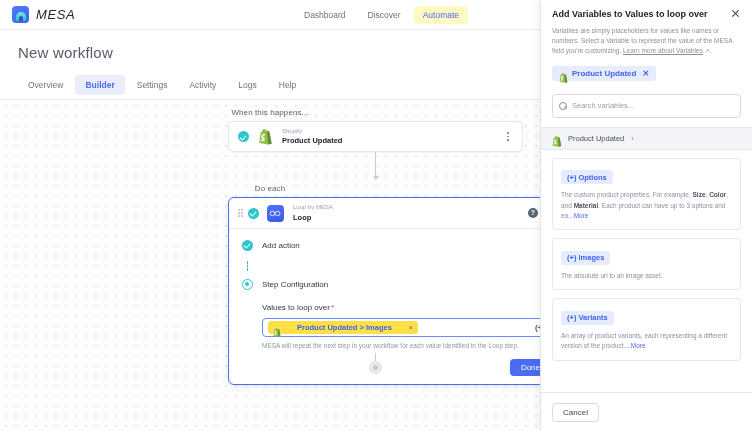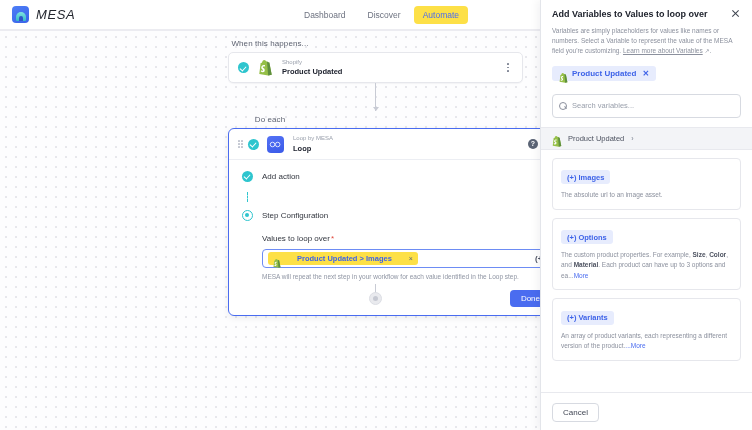--- a/index.html
+++ b/index.html
@@ -36,21 +36,21 @@
     background:#2f55c9; border-radius:2px 2px 0 0; z-index:2;
   }
   .brand-name { font-size: 13px; color: #24272f; letter-spacing: 0.6px; font-style: italic; }
 
   .nav-links { position: absolute; left: 295px; top: 0; height: 30px;
                display: flex; align-items: center; gap: 4px; }
   .nav-link {
     font-size: 8.5px; color: #6d7280; padding: 4px 9px; border-radius: 4px;
     cursor: pointer; white-space: nowrap;
   }
-  .nav-link.active { background: #fde047; color: #4a6cf0; }
+  .nav-link.active { background: #fef9c3; color: #4a6cf0; }
 
   
   .page-head { flex: 0 0 auto; padding: 14px 18px 0 18px; background:#fff; }
   .page-title { font-size: 15px; color: #565a66; font-weight: 400; letter-spacing:.2px; }
 
   .tabs { display: flex; gap: 2px; margin-top: 14px; padding-bottom: 4px; }
   .tab {
     font-size: 8.5px; color: #6d7280; padding: 5px 10px; border-radius: 4px;
     cursor: pointer; white-space: nowrap;
   }
@@ -284,20 +284,31 @@
         <div class="brand-logo"></div>
         <div class="brand-name">MESA</div>
       </div>
       <div class="nav-links">
         <div class="nav-link">Dashboard</div>
         <div class="nav-link">Discover</div>
         <div class="nav-link active">Automate</div>
       </div>
     </div>
 
+    <div class="page-head">
+      <div class="page-title">New workflow</div>
+      <div class="tabs">
+        <div class="tab">Overview</div>
+        <div class="tab active">Builder</div>
+        <div class="tab">Settings</div>
+        <div class="tab">Activity</div>
+        <div class="tab">Logs</div>
+        <div class="tab">Help</div>
+      </div>
+    </div>
 
     <div class="canvas">
 
       <div class="flow-label lbl-when">When this happens...</div>
 
       <div class="trigger-card">
         <div class="check-badge"></div>
         <div class="shopify-icon">
           <svg viewBox="0 0 32 36" width="15" height="16" aria-hidden="true">
             <path d="M24.6 5.6c-.1-.1-.3-.2-.4-.2l-2.6-.2-1.9-1.9c-.2-.2-.5-.1-.7-.1l-1 .3C17.5 1.7 16.4 1 15 1c-.1 0-.2 0-.3 0-.4-.6-1-1-1.8-1C10.9 0 8.7 2.6 7.9 6.2l-2.2.7c-.7.2-.7.2-.8.9L2 31.5 22 35l8-1.9L24.6 5.6z" fill="#95BF47"></path>
@@ -438,30 +449,30 @@
           <path d="M15 11.6l-1 3.7s-1.1-.5-2.4-.4c-1.9.1-1.9 1.3-1.9 1.6.1 1.6 4.4 2 4.6 5.8.2 3-1.6 5.1-4.2 5.2-3.1.2-4.8-1.6-4.8-1.6l.7-2.8s1.7 1.3 3.1 1.2c.9-.1 1.2-.8 1.2-1.4-.1-2.1-3.6-2-3.8-5.5-.2-2.9 1.7-5.9 6-6.2 1.6-.1 2.5.4 2.5.4z" fill="#FFF"></path>
         </svg>
       </div>
       <span class="bc-text">Product Updated</span>
       <span class="bc-caret">›</span>
     </div>
 
     <div class="panel-list">
 
       <div class="var-card">
+        <span class="var-badge">(+)  Options</span>
+        <div class="var-desc">
+          <span>The custom product properties. For example, <b>Size</b>, <b>Color</b>, and <b>Material</b>. Each product can have up to 3 options and ea...</span><span class="more-link">More</span>
+        </div>
+      </div>
+
+      <div class="var-card">
         <span class="var-badge">(+)  Images</span>
         <div class="var-desc">
           <span>The absolute url to an image asset.</span>
-        </div>
-      </div>
-
-      <div class="var-card">
-        <span class="var-badge">(+)  Options</span>
-        <div class="var-desc">
-          <span>The custom product properties. For example, <b>Size</b>, <b>Color</b>, and <b>Material</b>. Each product can have up to 3 options and ea...</span><span class="more-link">More</span>
         </div>
       </div>
 
       <div class="var-card">
         <span class="var-badge">(+)  Variants</span>
         <div class="var-desc">
           <span>An array of product variants, each representing a different version of the product.</span><span class="more-link">...More</span>
         </div>
       </div>
 

